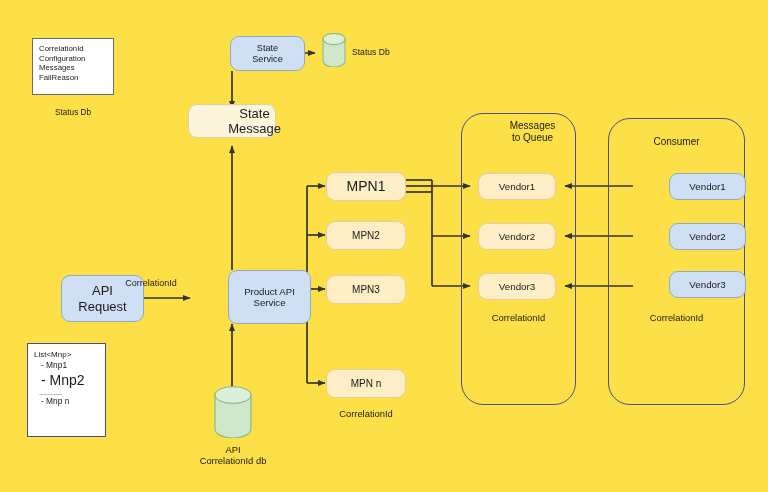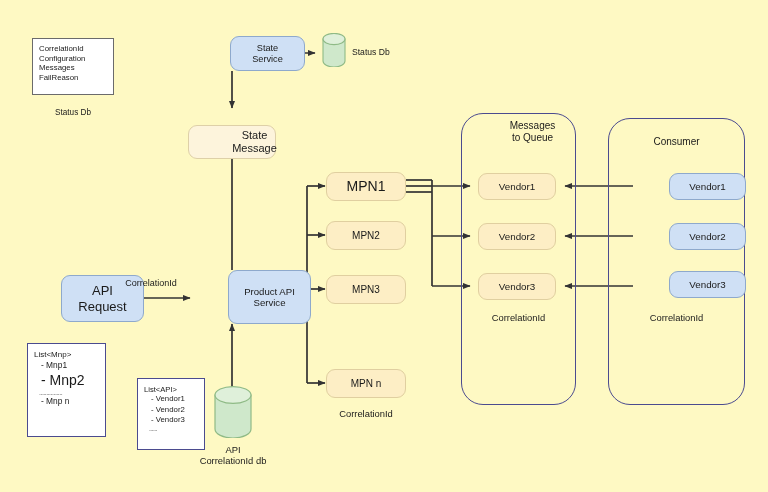--- a/index.html
+++ b/index.html
@@ -7,21 +7,21 @@
     padding: 0;
     background: #ffffff;
   }
   body {
     font-family: "Liberation Sans", sans-serif;
   }
   #canvas {
     position: relative;
     width: 768px;
     height: 492px;
-    background: #fef9c3;
+    background: #fde047;
     overflow: hidden;
   }
   svg.wires {
     position: absolute;
     left: 0;
     top: 0;
     width: 768px;
     height: 492px;
     pointer-events: none;
   }
@@ -176,21 +176,21 @@
   </div>
 
   <div class="cyl" style="left:322px; top:33px; width:24px; height:34px;">
     <svg width="24" height="34" viewBox="0 0 24 34">
       <path d="M1,6 L1,28 A11,6 0 0 0 23,28 L23,6 Z" fill="#cfe8cb" stroke="#8fba86" stroke-width="1.1"></path>
       <ellipse cx="12" cy="6" rx="11" ry="5.6" fill="#dff0da" stroke="#8fba86" stroke-width="1.1"></ellipse>
     </svg>
   </div>
   <div class="plain-label" style="left:352px; top:47px; width:70px; font-size:8.6px; text-align:left;">Status Db</div>
 
-  <div class="node rbox cream" style="left:188px; top:125px; width:88px; height:34px; font-size:11px;padding-left:45px;">State Message</div>
+  <div class="node rbox cream" style="left:188px; top:104px; width:88px; height:34px; font-size:13px;padding-left:45px;">State Message</div>
 
   <div class="node rbox blue" style="left:25px; top:275px; width:83px; height:47px; font-size:13px;">
     <div>
       <div>API</div>
       <div>Request</div>
     </div>
   </div>
 
   <div class="plain-label" style="left:114px; top:278px; width:74px; font-size:9px;">CorrelationId</div>
 
@@ -202,27 +202,20 @@
   </div>
 
   <div class="list-box" style="left:27px; top:343px; width:79px; height:94px;">
     <div class="ltitle" style="font-size:8px;">List&lt;Mnp&gt;</div>
     <div class="litem" style="font-size:8.4px;">-  Mnp1</div>
     <div class="litem" style="font-size:14px;">-  Mnp2</div>
     <div class="ldots" style="font-size:7px;">................</div>
     <div class="litem" style="font-size:8.4px;">-  Mnp n</div>
   </div>
 
-  <div class="list-box" style="left:137px; top:378px; width:68px; height:72px;">
-    <div class="ltitle" style="font-size:7.6px;">List&lt;API&gt;</div>
-    <div class="litem" style="font-size:7.8px;">-  Vendor1</div>
-    <div class="litem" style="font-size:7.8px;">-  Vendor2</div>
-    <div class="litem" style="font-size:7.8px;">-  Vendor3</div>
-    <div class="ldots" style="font-size:6.6px;">......</div>
-  </div>
 
   <div class="cyl" style="left:214px; top:386px; width:38px; height:52px;">
     <svg width="38" height="52" viewBox="0 0 38 52">
       <path d="M1,9 L1,43 A18,9 0 0 0 37,43 L37,9 Z" fill="#cfe8cb" stroke="#8fba86" stroke-width="1.2"></path>
       <ellipse cx="19" cy="9" rx="18" ry="8.4" fill="#dff0da" stroke="#8fba86" stroke-width="1.2"></ellipse>
     </svg>
   </div>
   <div class="plain-label" style="left:183px; top:444px; width:100px; font-size:9.4px;">
     <div>API</div>
     <div>CorrelationId db</div>

